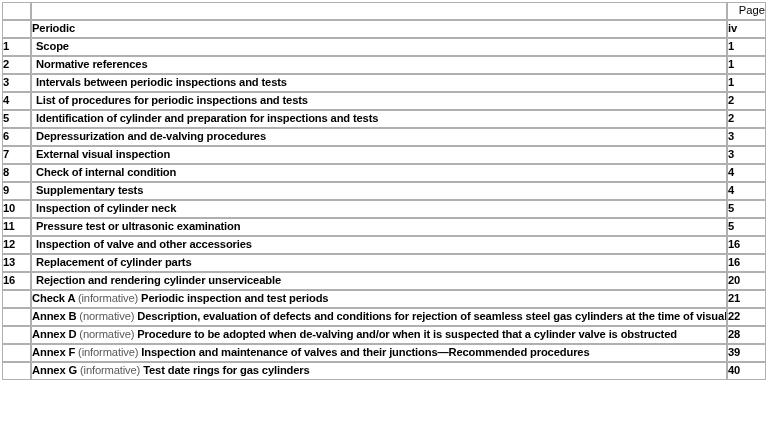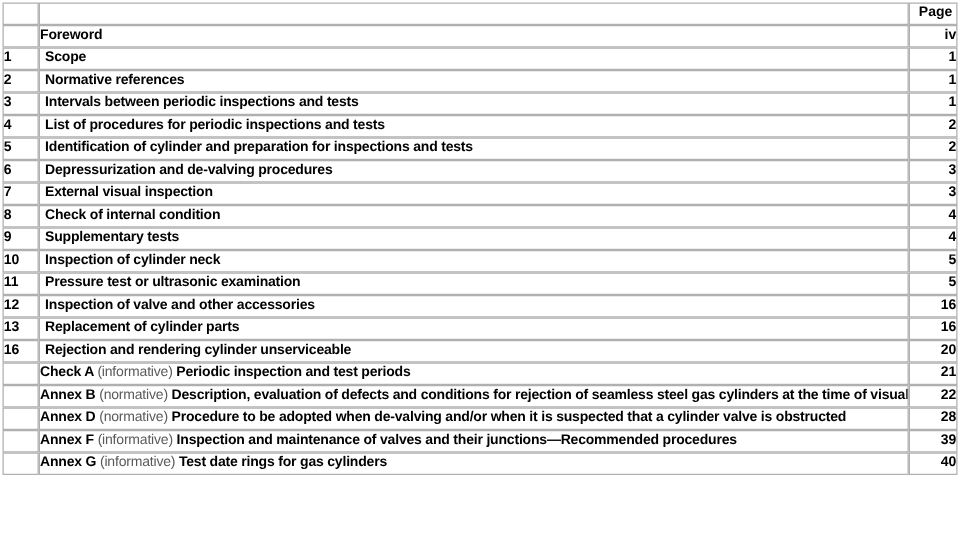--- a/index.html
+++ b/index.html
@@ -53,27 +53,26 @@
     padding: 1px 3px 2px 0px;
     font-weight: bold;
     font-size: 11.2px;
     letter-spacing: -0.15px;
   }
   .cell-title.indent {
     padding-left: 4px;
   }
   .cell-page {
     padding: 1px 5px 2px 2px;
-    text-align: right;
     font-weight: bold;
     font-size: 11.2px;
   }
   .cell-page.plain {
-    font-weight: bold;
-    text-align: center;
+    font-weight: normal;
+    text-align: right;
     padding-left: 4px;
   }
   .annex-kind {
     font-weight: normal;
     color: #595959;
   }
 </style>
 </head>
 <body>
 
@@ -85,21 +84,21 @@
       <col class="c-page">
     </colgroup>
     <tbody id="toc-body">
         <tr>
           <td class="cell-num"></td>
           <td class="cell-title"></td>
           <td class="cell-page plain">Page</td>
         </tr>
         <tr>
           <td class="cell-num"></td>
-          <td class="cell-title">Foreword</td>
+          <td class="cell-title">Periodic</td>
           <td class="cell-page">iv</td>
         </tr>
         <tr>
           <td class="cell-num">1</td>
           <td class="cell-title indent">Scope</td>
           <td class="cell-page">1</td>
         </tr>
         <tr>
           <td class="cell-num">2</td>
           <td class="cell-title indent">Normative references</td>

